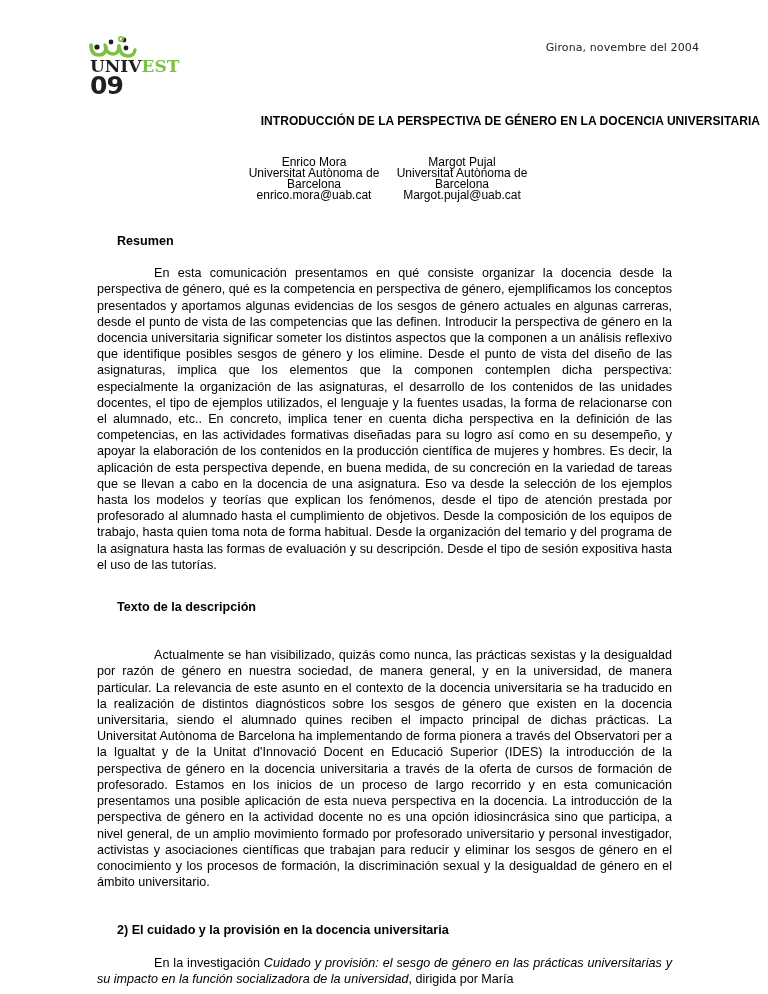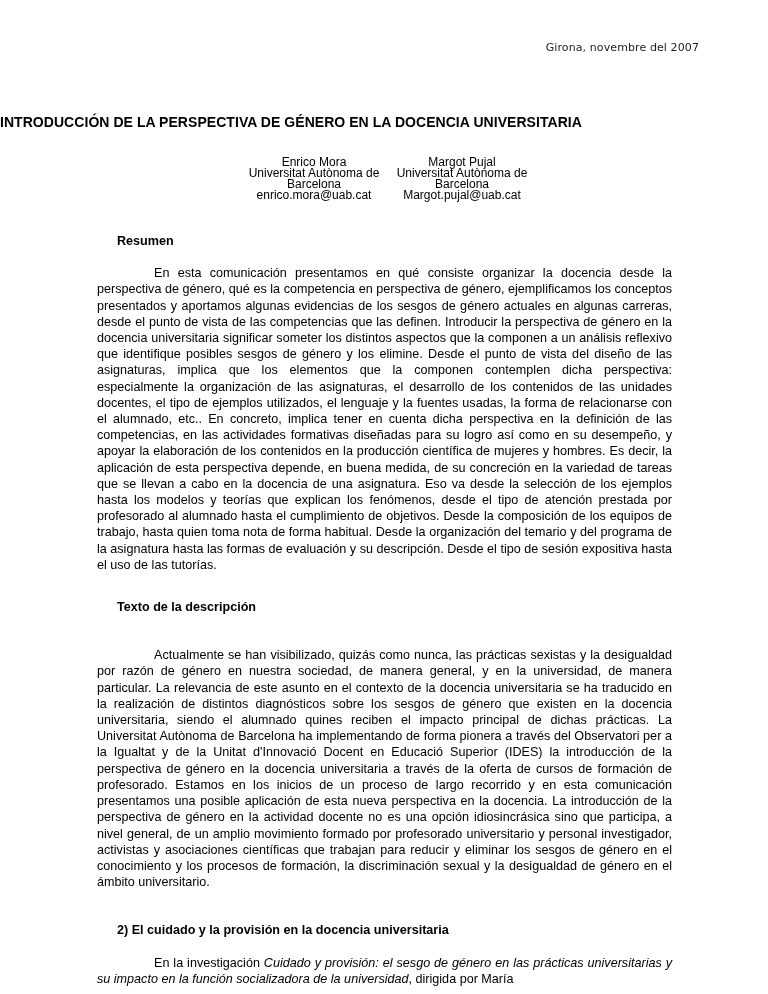--- a/index.html
+++ b/index.html
@@ -60,25 +60,25 @@
       position: absolute;
       right: 69px;
       top: 41px;
       font-family: "DejaVu Sans", sans-serif;
       font-size: 11px;
       color: #222;
       letter-spacing: 0.1px;
     }
     .title {
       position: absolute;
-      left: 0; right: 16px;
+      left: 0; right: 8px;
       top: 114px;
-      text-align: left;
+      text-align: right;
       font-weight: bold;
-      font-size: 14px;
+      font-size: 12px;
       letter-spacing: 0.05px;
     }
     .authors {
       position: absolute;
       top: 157px;
       left: 248px;
       width: 280px;
       display: flex;
       justify-content: space-between;
     }
@@ -110,22 +110,39 @@
     }
     .gap { height: 16px; }
     .gap-sm { height: 10px; }
     em { font-style: italic; }
   </style>
 </head>
 <body>
 
 <div class="page">
 
+  <div class="logo">
+    <svg class="logo-icons" viewBox="0 0 60 22" width="60" height="22">
 
-  <div class="header-date">Girona, novembre del 2007</div>
+      <circle cx="9" cy="11" r="2.6" fill="#1f1f1f"></circle>
+      <path d="M3 9 Q3 19 11 19 Q18 19 18 11" fill="none" stroke="#7cc142" stroke-width="3.6" stroke-linecap="round"></path>
+
+      <circle cx="23" cy="6" r="2.4" fill="#1f1f1f"></circle>
+      <path d="M17 9 Q18 18 25 18 Q31 18 31 10" fill="none" stroke="#7cc142" stroke-width="3.4" stroke-linecap="round"></path>
+
+      <circle cx="36" cy="4" r="2.4" fill="#1f1f1f"></circle>
+      <circle cx="38" cy="12" r="2.4" fill="#1f1f1f"></circle>
+      <path d="M31 10 Q32 20 40 20 Q46 20 47 14" fill="none" stroke="#7cc142" stroke-width="3.4" stroke-linecap="round"></path>
+      <circle cx="33" cy="3" r="2.2" fill="none" stroke="#7cc142" stroke-width="1.6"></circle>
+    </svg>
+    <div class="logo-word"><span class="dark">UNIV</span><span class="green">EST</span></div>
+    <div class="logo-year">09</div>
+  </div>
+
+  <div class="header-date">Girona, novembre del 2004</div>
 
   <div class="title">INTRODUCCIÓN DE LA PERSPECTIVA DE GÉNERO EN LA DOCENCIA UNIVERSITARIA</div>
 
   <div class="authors">
     <div class="author">
       <div>Enrico Mora</div>
       <div>Universitat Autònoma de</div>
       <div>Barcelona</div>
       <div>enrico.mora@uab.cat</div>
     </div>

